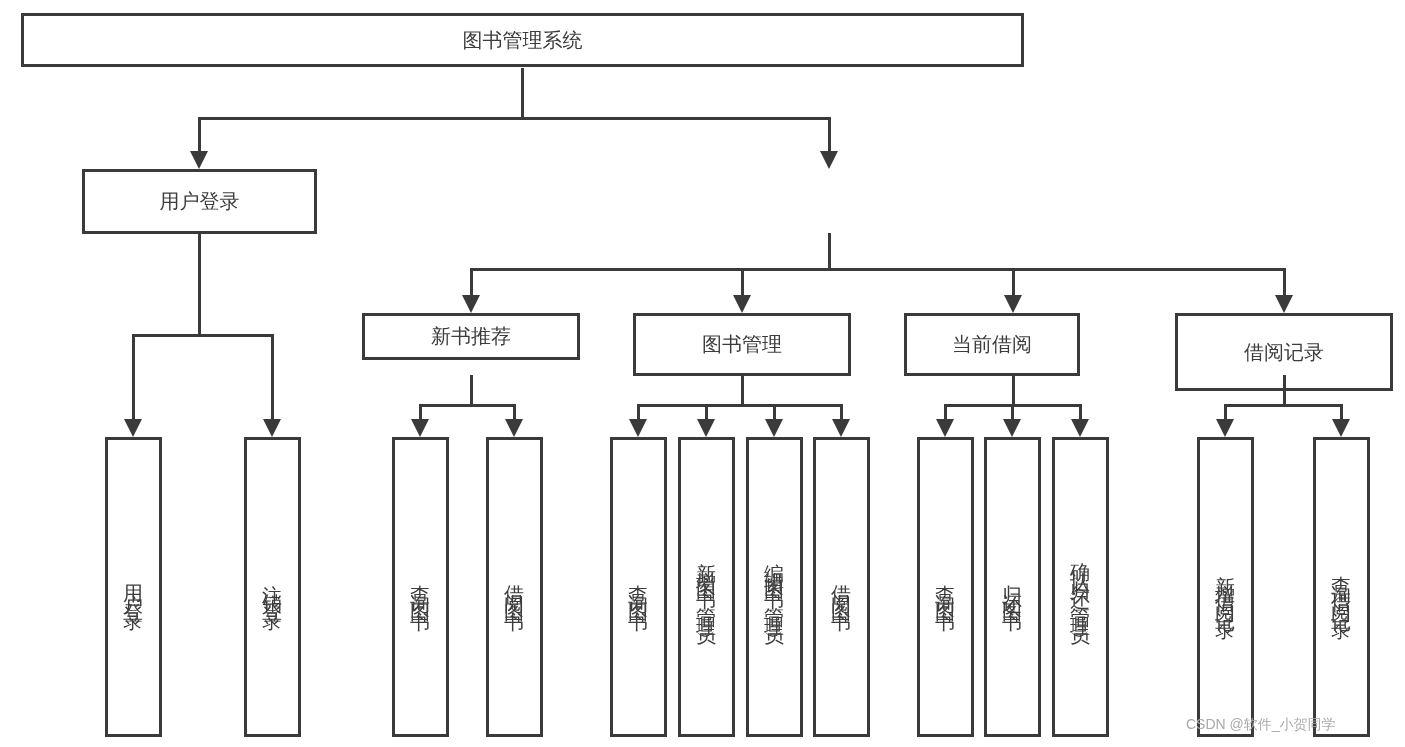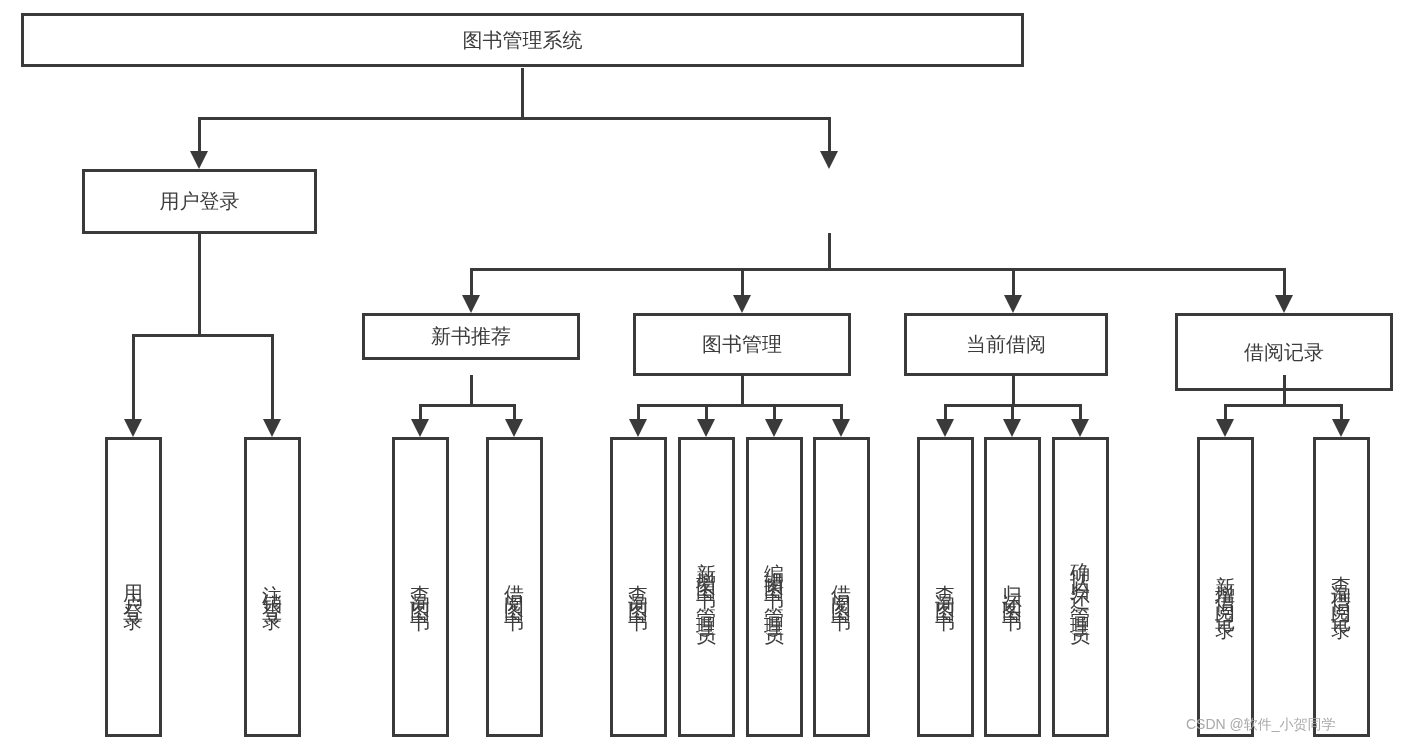--- a/index.html
+++ b/index.html
@@ -58,21 +58,21 @@
   <div class="box" style="left:82px;top:169px;width:235px;height:65px">
     <span class="hl">用户登录</span>
   </div>
 
   <div class="box" style="left:362px;top:313px;width:218px;height:47px">
     <span class="hl">新书推荐</span>
   </div>
   <div class="box" style="left:633px;top:313px;width:218px;height:63px">
     <span class="hl">图书管理</span>
   </div>
-  <div class="box" style="left:904px;top:313px;width:204px;height:63px">
+  <div class="box" style="left:904px;top:313px;width:176px;height:63px">
     <span class="hl">当前借阅</span>
   </div>
   <div class="box" style="left:1175px;top:313px;width:218px;height:78px">
     <span class="hl">借阅记录</span>
   </div>
 
   <div class="box" style="left:105px;top:437px;width:57px;height:300px">
     <span class="vl">用户登录</span>
   </div>
   <div class="box" style="left:244px;top:437px;width:57px;height:300px">

